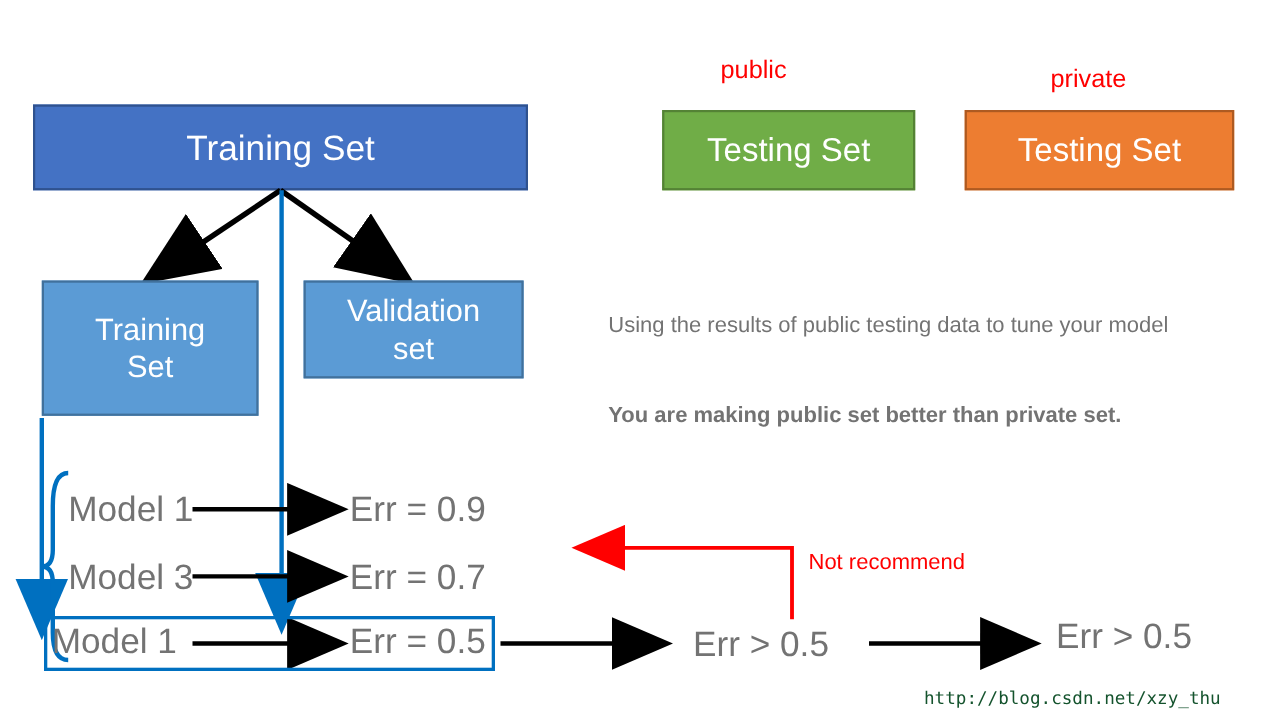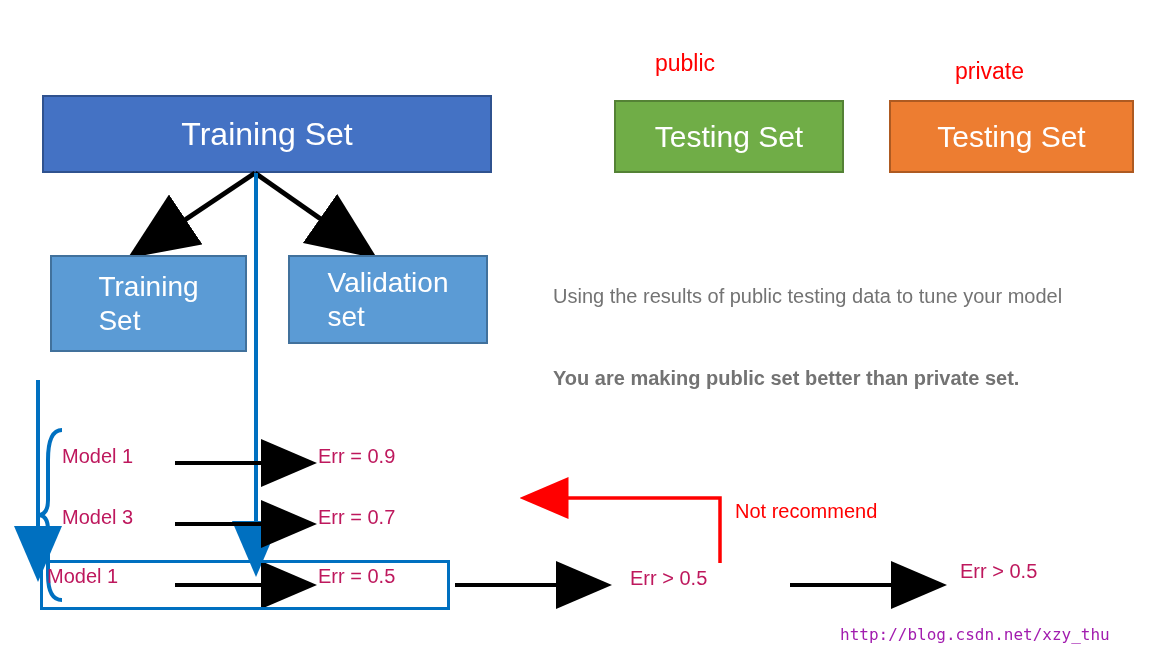--- a/index.html
+++ b/index.html
@@ -1,27 +1,27 @@
 <!DOCTYPE html>
 <html><head>
 <meta charset="utf-8">
 <style>
   html,body{margin:0;padding:0;}
   body{width:1169px;height:658px;position:relative;font-family:"Segoe UI",Arial,sans-serif;background:#fff;}
-  .box{position:absolute;display:flex;align-items:center;justify-content:center;text-align:left;color:#fff;border:2px solid;box-sizing:border-box;margin-left:12px;}
+  .box{position:absolute;display:flex;align-items:center;justify-content:center;text-align:center;color:#fff;border:2px solid;box-sizing:border-box;}
   .train-big{background:#4472C4;border-color:#2F528F;font-size:32px;}
   .train-sub{background:#5B9BD5;border-color:#41719C;font-size:28px;line-height:1.2;}
   .test-green{background:#70AD47;border-color:#548235;font-size:30px;}
   .test-orange{background:#ED7D31;border-color:#AE5A21;font-size:30px;}
   .label-red{position:absolute;color:#FF0000;font-size:23px;}
-  .txt{position:absolute;font-size:20px;color:#be185d;text-align:right;}
+  .txt{position:absolute;font-size:32px;color:#737373;text-align:right;}
   .para{position:absolute;font-size:20px;color:#737373;line-height:1.35;}
   .model-box{position:absolute;border:3px solid #0070C0;box-sizing:border-box;}
   svg.abs{position:absolute;overflow:visible;}
-  .watermark{position:absolute;color:#a21caf;font-size:16px;font-family:monospace;}
+  .watermark{position:absolute;color:#14532d;font-size:16px;font-family:monospace;}
 </style>
 </head>
 <body>
 
 <div class="box train-big" style="left:30px;top:95px;width:450px;height:78px;">
   <span>Training Set</span>
 </div>
 
 <div class="label-red" style="left:655px;top:50px;">public</div>
 <div class="label-red" style="left:955px;top:36px;margin-top:22px;">private</div>
@@ -59,21 +59,21 @@
   <line x1="175" y1="524" x2="305" y2="524" stroke="#000" stroke-width="4" marker-end="url(#ah-black)"></line>
   <line x1="175" y1="585" x2="305" y2="585" stroke="#000" stroke-width="4" marker-end="url(#ah-black)"></line>
 
   <line x1="455" y1="585" x2="600" y2="585" stroke="#000" stroke-width="4" marker-end="url(#ah-black)"></line>
 
   <line x1="790" y1="585" x2="935" y2="585" stroke="#000" stroke-width="4" marker-end="url(#ah-black)"></line>
 
   <path d="M720,563 L720,498 L530,498" fill="none" stroke="#FF0000" stroke-width="3.5" marker-end="url(#ah-red)"></path>
 </svg>
 
-<div class="box train-sub" style="left:38px;top:255px;width:197px;height:97px;white-space:pre;">
+<div class="box train-sub" style="left:38px;top:255px;width:197px;height:123px;white-space:pre;">
   <span>Training
 Set</span>
 </div>
 <div class="box train-sub" style="left:276px;top:255px;width:200px;height:89px;white-space:pre;">
   <span>Validation
 set</span>
 </div>
 
 <div class="txt" style="left:62px;top:445px;">Model 1</div>
 <div class="txt" style="left:318px;top:445px;">Err = 0.9</div>

